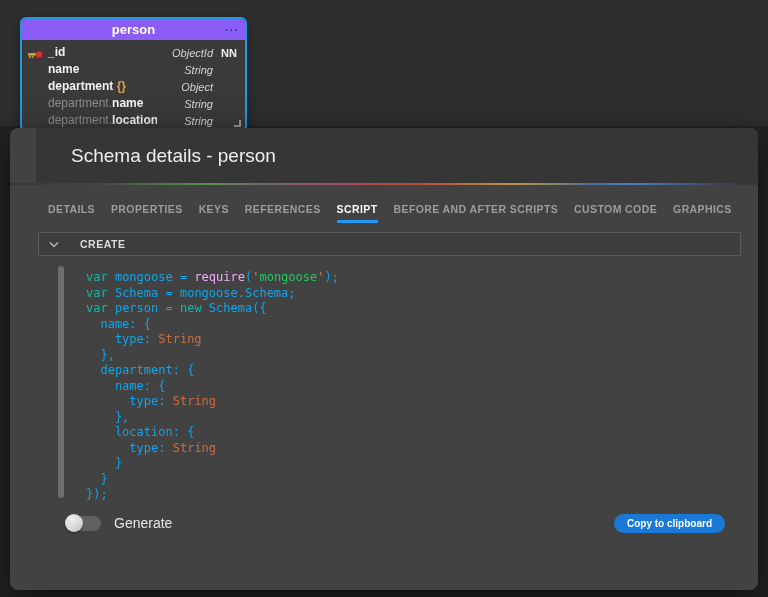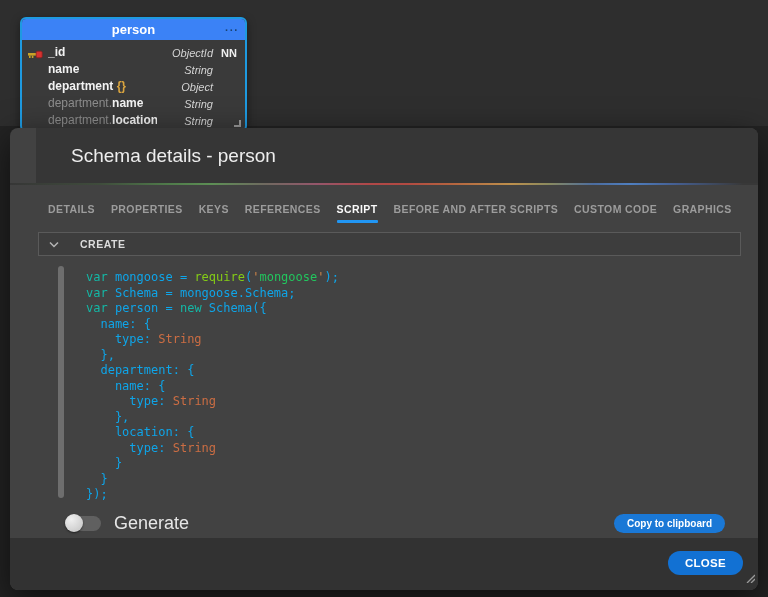--- a/index.html
+++ b/index.html
@@ -18,21 +18,21 @@
 
   
   .entity-card {
     position:absolute; left:20px; top:17px; width:227px;
     background:#3a3a3a;
     border:2px solid #1e9ae0; border-radius:6px;
     box-shadow:0 3px 10px rgba(0,0,0,.4);
     overflow:hidden;
   }
   .entity-header {
-    position:relative; height:21px; background:#3b82f6;
+    position:relative; height:21px; background:#8b5cf6;
     display:flex; align-items:center; justify-content:center;
   }
   .entity-title { color:#fff; font-size:13px; font-weight:700; }
   .entity-menu {
     position:absolute; right:6px; top:0; height:100%;
     display:flex; align-items:center;
     color:rgba(15,45,70,.75); font-size:11px; font-weight:700; letter-spacing:1px;
     cursor:pointer;
   }
   .entity-body { position:relative; padding:2px 0 3px 0; }
@@ -102,39 +102,39 @@
     background:#7d7d7d; border-radius:3px; opacity:.75; cursor:pointer;
   }
   .code-block {
     margin-left:48px; padding-top:6px;
     font-family:"DejaVu Sans Mono", monospace;
     font-size:12px; line-height:15.5px;
   }
   .cline { white-space:pre; }
   .tk-kw { color:#14b8a6;margin-top:46px; }
   .tk-pl { color:#0ea5e9; }
-  .tk-fn { color:#84cc16; }
+  .tk-fn { color:#f0abfc; }
   .tk-st { color:#22c55e; }
   .tk-qt { color:#cf8548; }
   .tk-ty { color:#cb6d43; }
 
   .toggle-row {
     display:flex; align-items:center; margin-top:4px; height:30px;
   }
   .toggle {
     position:relative; width:35px; height:15px; flex:none;
     background:#606060; border-radius:8px; margin-left:28px; cursor:pointer;
   }
   .toggle-knob {
     position:absolute; left:-1px; top:-2px; width:18px; height:18px;
     border-radius:50%;
     background:radial-gradient(circle at 35% 30%, #efefef, #c2c2c2);
     box-shadow:0 1px 2px rgba(0,0,0,.5);
   }
-  .toggle-label { margin-left:13px; color:#e6e6e6; font-size:18px; }
+  .toggle-label { margin-left:13px; color:#e6e6e6; font-size:14px; }
   .toggle-row .spacer { flex:1; }
   .copy-btn {
     background:#1a78d6; color:#fff; border:none; border-radius:10px;
     font-family:inherit; font-size:10px; font-weight:700;
     padding:4px 13px; margin-right:16px; cursor:pointer;
   }
 
   .dlg-footer {
     position:absolute; left:0; right:0; bottom:0; height:52px;
     background:#323232; border-radius:0 0 8px 8px;
@@ -250,22 +250,13 @@
     <div class="toggle-row">
       <div class="toggle">
         <div class="toggle-knob"></div>
       </div>
       <span class="toggle-label">Generate</span>
       <span class="spacer"></span>
       <button class="copy-btn">Copy to clipboard</button>
     </div>
   </div>
 
-  <div class="dlg-footer">
-    <button class="close-btn">CLOSE</button>
-    <span class="dlg-resize">
-      <svg width="10" height="10" viewBox="0 0 10 10">
-        <line x1="2" y1="10" x2="10" y2="2" stroke="#9a9a9a" stroke-width="1.3"></line>
-        <line x1="6" y1="10" x2="10" y2="6" stroke="#9a9a9a" stroke-width="1.3"></line>
-      </svg>
-    </span>
-  </div>
 </div>
 
 </body></html>

